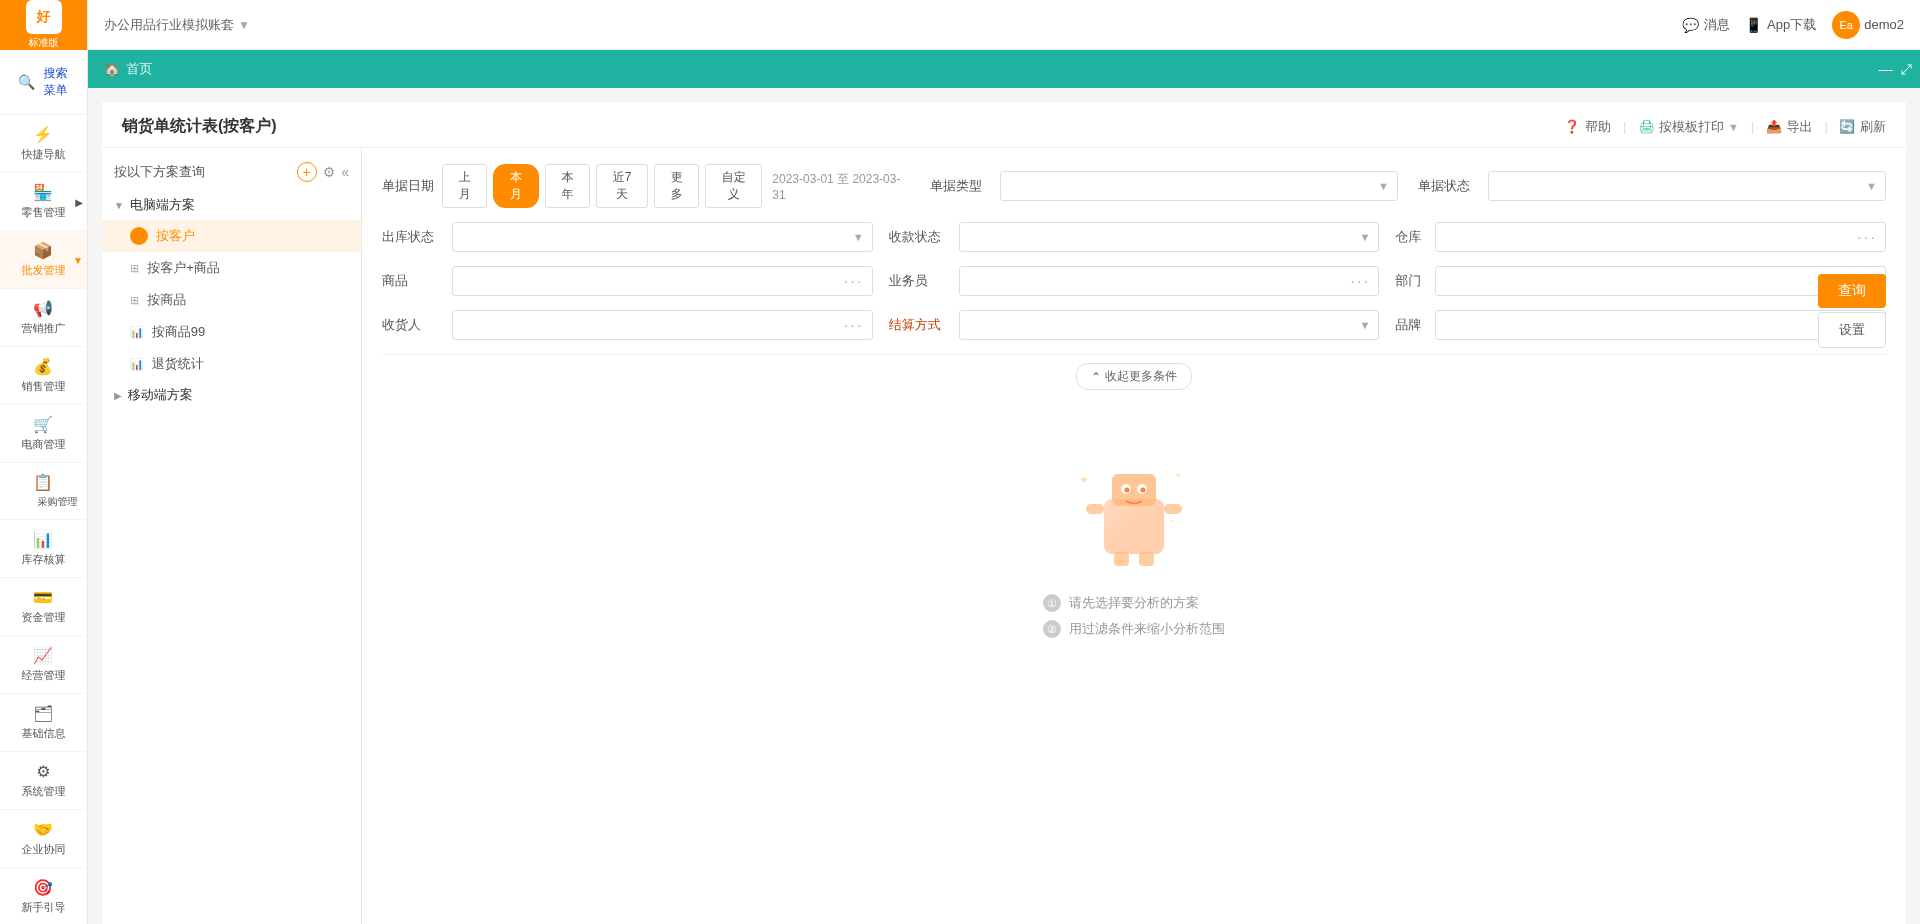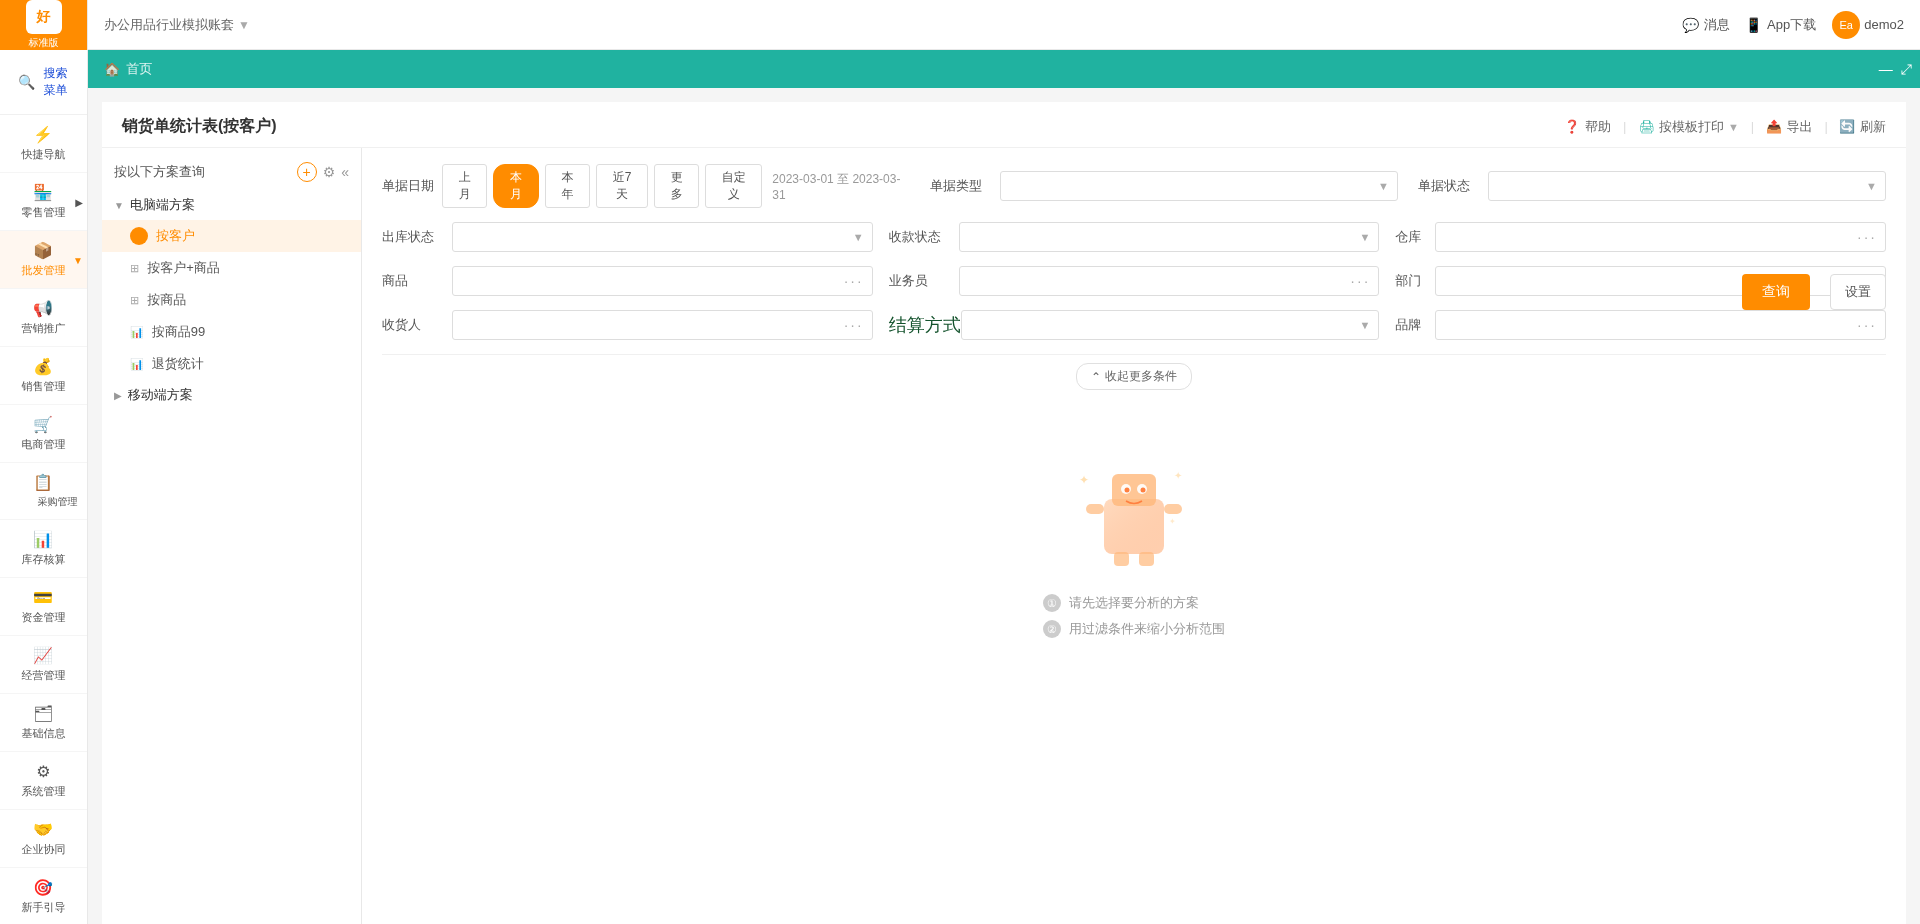--- a/index.html
+++ b/index.html
@@ -70,21 +70,21 @@
     .filter-label { color: #555; font-size: 13px; min-width: 60px; flex-shrink: 0; }
     .filter-date-group { display: flex; align-items: center; gap: 6px; flex: 1; }
     .date-btn { padding: 4px 10px; border: 1px solid #ddd; border-radius: 3px; font-size: 12px; cursor: pointer; color: #555; background: #fff; }
     .date-btn.active { background: #ff8c00; color: #fff; border-color: #ff8c00; border-radius: 12px; }
     .date-range { color: #999; font-size: 12px; margin-left: 4px; }
     .filter-block { flex: 1; display: flex; align-items: center; height: 30px; border: 1px solid #ddd; border-radius: 3px; padding: 0 8px; }
 
     .collapse-bar { display: flex; align-items: center; justify-content: center; padding: 8px 0; border-top: 1px solid #f0f0f0; margin-top: 4px; }
     .collapse-btn { display: flex; align-items: center; gap: 4px; color: #666; font-size: 12px; cursor: pointer; background: #fff; border: 1px solid #e0e0e0; border-radius: 12px; padding: 4px 14px; }
 
-    .query-btns { position: absolute; right: 20px; top: 126px; display: flex; flex-direction: row; gap: 20px; }
+    .query-btns { position: absolute; right: 20px; top: 126px; display: flex; flex-direction: column; gap: 4px; }
     .btn-query { background: #ff8c00; color: #fff; border: none; border-radius: 4px; padding: 8px 20px; font-size: 14px; cursor: pointer; font-family: inherit; }
     .btn-settings { background: #fff; color: #555; border: 1px solid #ddd; border-radius: 4px; padding: 8px 14px; font-size: 13px; cursor: pointer; font-family: inherit; }
 
     
     .empty-area { flex: 1; display: flex; flex-direction: column; align-items: center; justify-content: center; padding: 40px; }
     .empty-icon { width: 120px; height: 120px; margin-bottom: 20px; }
     .empty-tips { display: flex; flex-direction: column; gap: 8px; }
     .empty-tip { display: flex; align-items: center; gap: 8px; color: #999; font-size: 13px; }
     .tip-num { width: 18px; height: 18px; border-radius: 50%; background: #ccc; color: #fff; font-size: 11px; display: flex; align-items: center; justify-content: center; flex-shrink: 0; }
     .filter-area-wrapper { position: relative; }
@@ -366,21 +366,21 @@
 
             <div class="filter-row" style="gap:16px;">
               <div style="flex:1;display:flex;align-items:center;">
                 <span style="color:#555;font-size:13px;min-width:70px;flex-shrink:0;">收货人</span>
                 <div class="filter-block" style="flex:1;">
                   <span style="flex:1;"></span>
                   <span style="color:#aaa;font-size:14px;letter-spacing:2px;">···</span>
                 </div>
               </div>
               <div style="flex:1;display:flex;align-items:center;">
-                <span style="color:#14532d;font-size:18px;min-width:70px;flex-shrink:0;">结算方式</span>
+                <span style="color:#c2410c;font-size:13px;min-width:70px;flex-shrink:0;">结算方式</span>
                 <div class="filter-block" style="flex:1;">
                   <span style="flex:1;"></span>
                   <span style="color:#aaa;font-size:11px;">▼</span>
                 </div>
               </div>
               <div style="flex:1;display:flex;align-items:center;">
                 <span style="color:#555;font-size:13px;min-width:40px;flex-shrink:0;">品牌</span>
                 <div class="filter-block" style="flex:1;">
                   <span style="flex:1;"></span>
                   <span style="color:#aaa;font-size:14px;letter-spacing:2px;">···</span>

